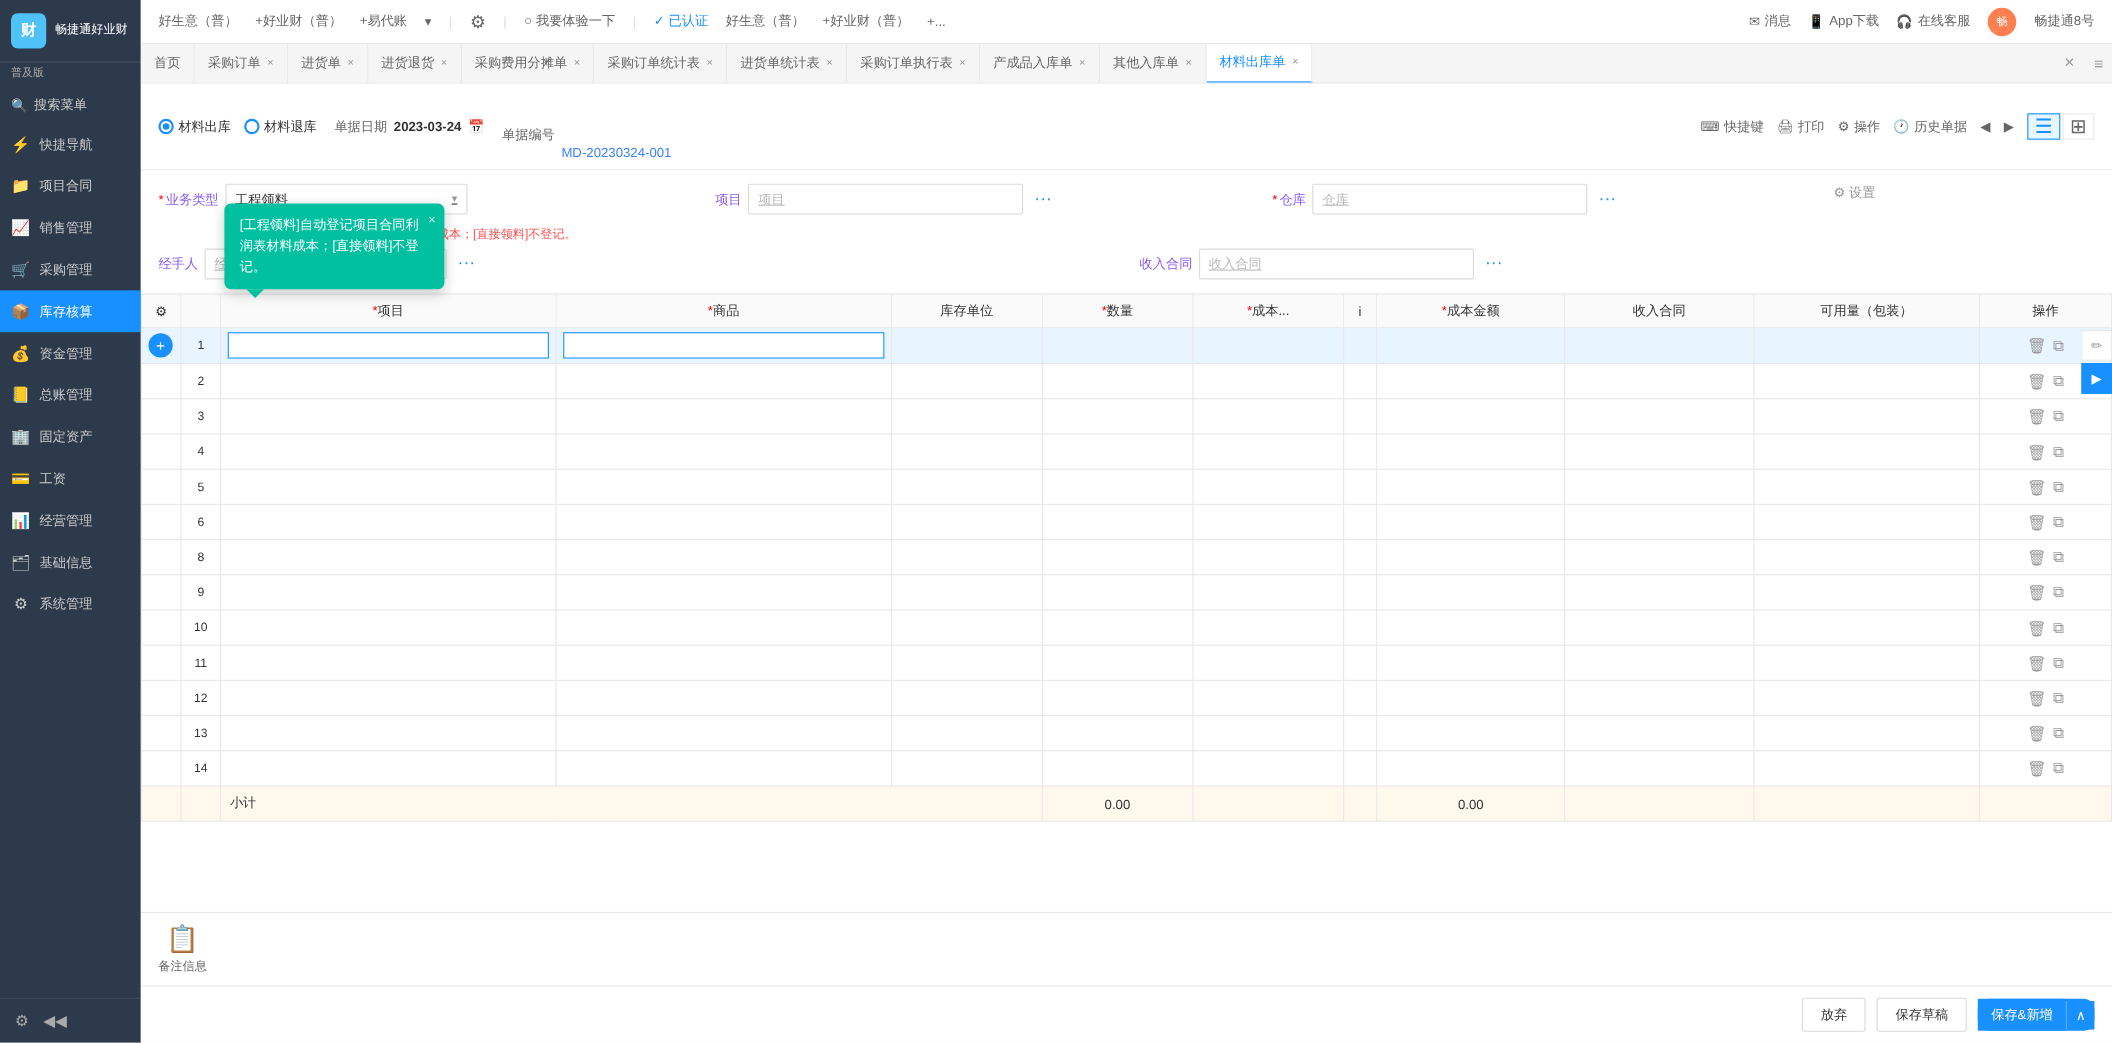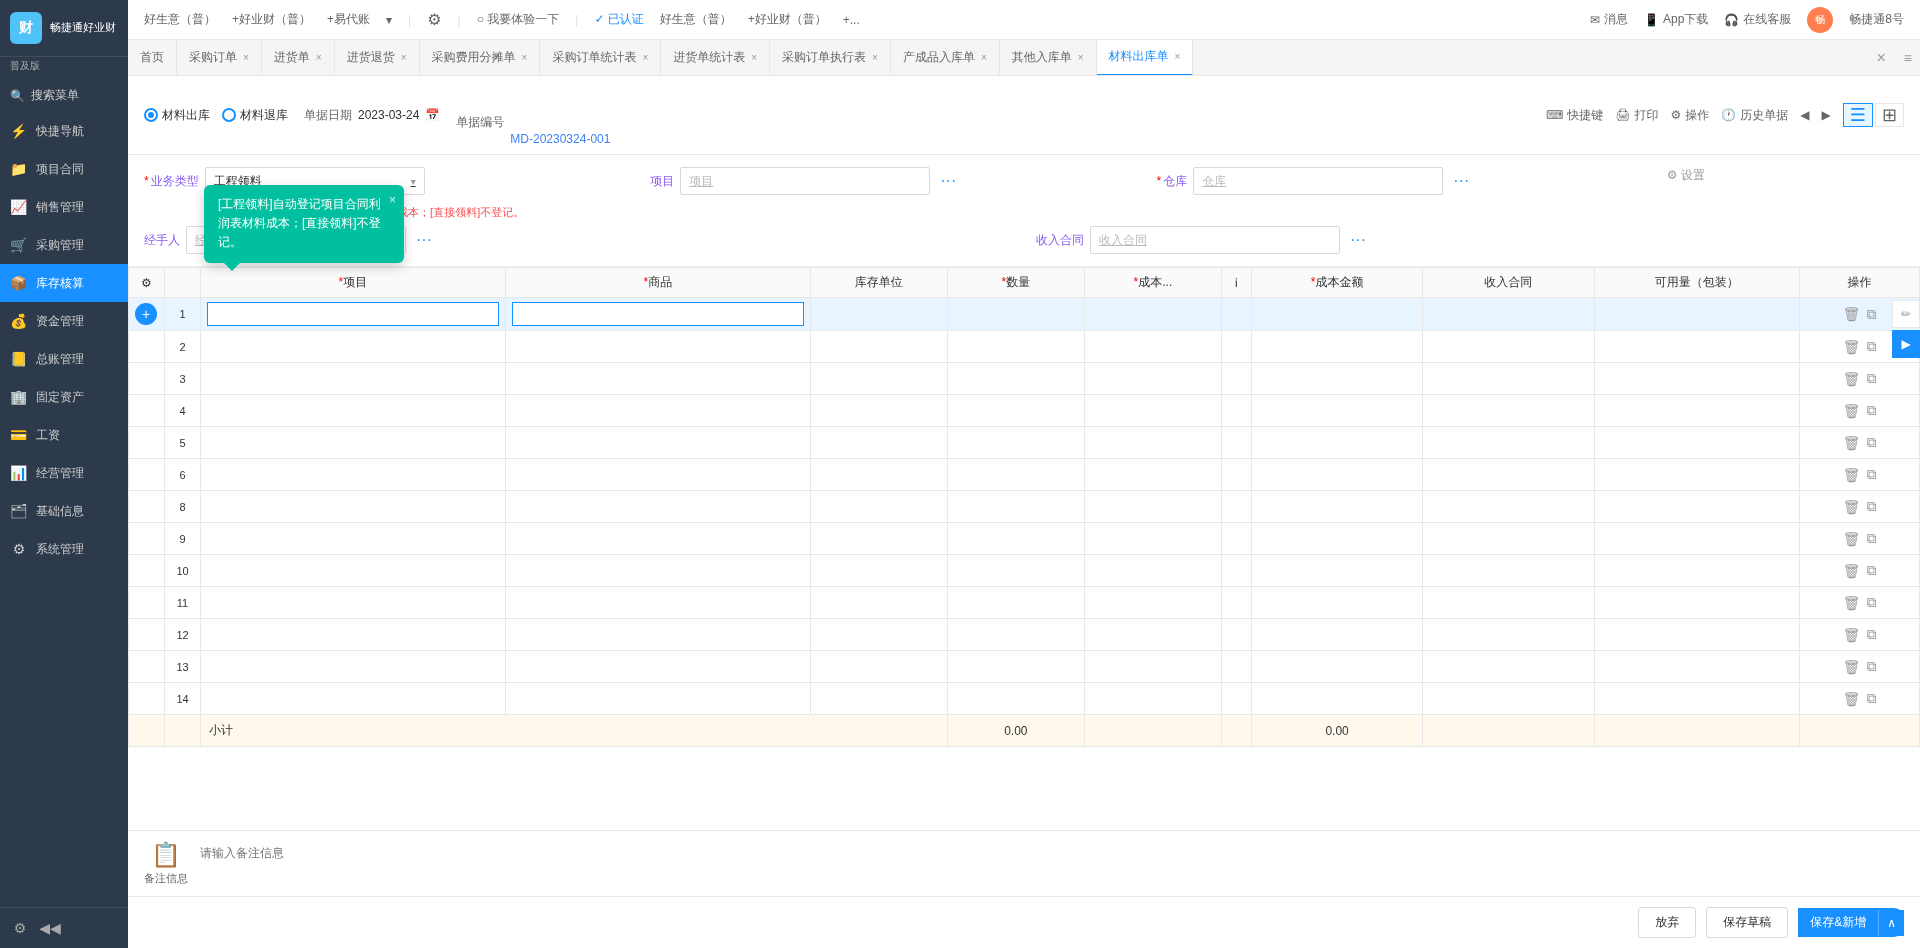--- a/index.html
+++ b/index.html
@@ -276,21 +276,21 @@
               <div class="radio-dot checked"></div>
               <span>材料出库</span>
             </label>
             <label class="radio-item">
               <div class="radio-dot"></div>
               <span>材料退库</span>
             </label>
           </div>
           <div class="date-field">
             <span class="date-label">单据日期</span>
-            <span class="date-value" style="cursor:pointer;">2023-03-24</span>
+            <span class="date-value" style="cursor:pointer;font-weight:bold;">2023-03-24</span>
             <span style="color:#1890ff;cursor:pointer;">📅</span>
           </div>
           <div class="doc-field">
             <span class="doc-label">单据编号</span>
             <span class="doc-value">MD-20230324-001</span>
           </div>
         </div>
         <div class="page-header-right">
           <span class="header-action">
             <span>⌨</span>
@@ -669,21 +669,20 @@
             </tr>
           </tbody>
         </table>
       </div>
 
       <div class="notes-section">
         <div class="notes-icon">
           <span style="font-size:24px;color:#1890ff;">📋</span>
           <span class="notes-label">备注信息</span>
         </div>
-        <textarea class="notes-input" rows="2" placeholder="请输入备注信息" style=""></textarea>
       </div>
 
       <div class="page-footer">
         <button class="btn">放弃</button>
         <button class="btn">保存草稿</button>
         <div class="btn-success-split">
           <span class="main-part" style="background:#1890ff;color:#fff;border:none;cursor:pointer;font-size:12px;">保存&amp;新增</span>
           <span class="arrow-part" style="background:#1890ff;color:#fff;border-left:1px solid rgba(255,255,255,0.3);cursor:pointer;font-size:12px;">∧</span>
         </div>
       </div>

